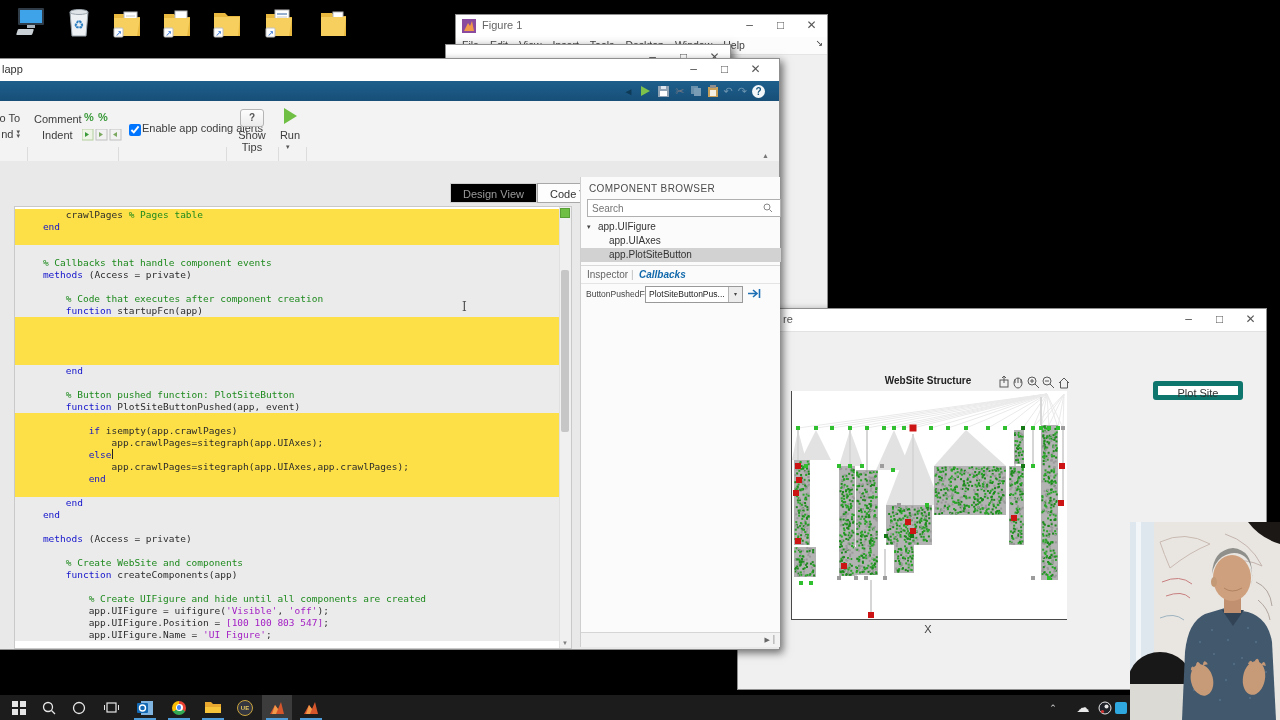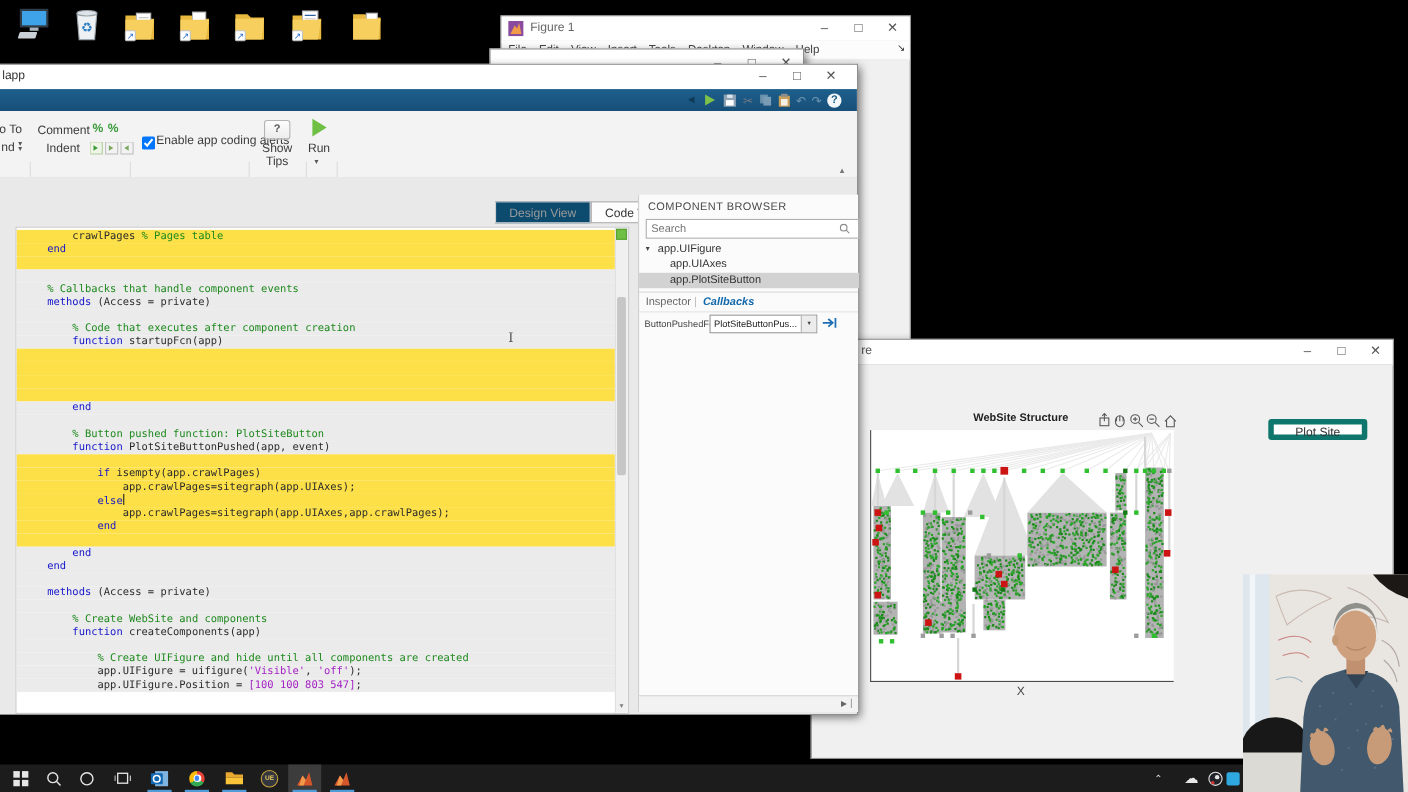--- a/index.html
+++ b/index.html
@@ -2447,21 +2447,21 @@
       <div class="abs rib-txt" style="left:282px;top:28px;width:28px;text-align:center;">Run</div>
       <div class="abs ddarrow" style="left:292px;top:42px;">▾</div>
       <div class="seclabel" style="left:284px;width:28px;">RUN</div>
       <div class="ribbon-sep" style="left:312px;"></div>
       <span class="abs" style="right:10px;bottom:2px;font-size:7px;color:#777;">▲</span>
     </div>
 
     <div class="abs" style="left:0;top:102px;right:0;bottom:0;background:#e9e9e9;">
 
       <div class="abs" style="left:456px;top:22px;height:20px;display:flex;">
-        <div style="padding:0 12px;line-height:20px;font-size:11px;color:#9a9a9a;background:#0c4a6e;border:1px solid #cfcfcf;">Design View</div>
+        <div style="padding:0 12px;line-height:20px;font-size:11px;color:#9a9a9a;background:#000000;border:1px solid #cfcfcf;">Design View</div>
         <div style="padding:0 12px;line-height:20px;font-size:11px;color:#333;background:#fdfdfd;border:1px solid #a8a8a8;">Code View</div>
       </div>
 
       <div class="abs" style="left:20px;top:45px;width:556px;height:441px;background:#fff;border:1px solid #c9c9c9;overflow:hidden;">
         <div id="code-lines">
             <div class="cl cl-w"><span class="tk-n">        crawlPages </span><span class="tk-c">% Pages table</span></div>
             <div class="cl cl-w"><span class="tk-n">    </span><span class="tk-k">end</span></div>
             <div class="cl cl-w"></div>
             <div class="cl cl-g"></div>
             <div class="cl cl-g"><span class="tk-n">    </span><span class="tk-c">% Callbacks that handle component events</span></div>
@@ -2488,20 +2488,21 @@
             <div class="cl cl-g"><span class="tk-n">    </span><span class="tk-k">end</span></div>
             <div class="cl cl-g"></div>
             <div class="cl cl-g"><span class="tk-n">    </span><span class="tk-k">methods</span><span class="tk-n"> (Access = private)</span></div>
             <div class="cl cl-g"></div>
             <div class="cl cl-g"><span class="tk-n">        </span><span class="tk-c">% Create WebSite and components</span></div>
             <div class="cl cl-g"><span class="tk-n">        </span><span class="tk-k">function</span><span class="tk-n"> createComponents(app)</span></div>
             <div class="cl cl-g"></div>
             <div class="cl cl-g"><span class="tk-n">            </span><span class="tk-c">% Create UIFigure and hide until all components are created</span></div>
             <div class="cl cl-g"><span class="tk-n">            app.UIFigure = uifigure(</span><span class="tk-s">'Visible'</span><span class="tk-n">, </span><span class="tk-s">'off'</span><span class="tk-n">);</span></div>
             <div class="cl cl-g"><span class="tk-n">            app.UIFigure.Position = </span><span class="tk-s">[100 100 803 547]</span><span class="tk-n">;</span></div>
+            <div class="cl cl-g"><span class="tk-n">            app.UIFigure.Name = </span><span class="tk-s">'UI Figure'</span><span class="tk-n">;</span></div>
           </div>
 
         <div class="abs" style="left:447px;top:93px;font-family:'DejaVu Serif',serif;font-size:12px;color:#555;">I</div>
 
         <div class="abs" style="right:0;top:0;width:11px;height:441px;background:#f0f0f0;border-left:1px solid #e0e0e0;">
           <div class="abs" style="left:2px;top:2px;font-size:6px;color:#808080;">▲</div>
           <div class="abs" style="left:1px;top:63px;width:8px;height:162px;background:#c6c6c6;border-radius:2px;"></div>
           <div class="abs" style="left:2px;bottom:2px;font-size:6px;color:#808080;">▼</div>
         </div>
         <div class="abs" style="right:1px;top:1px;width:8px;height:8px;background:#6fbf44;border:1px solid #58a035;"></div>

